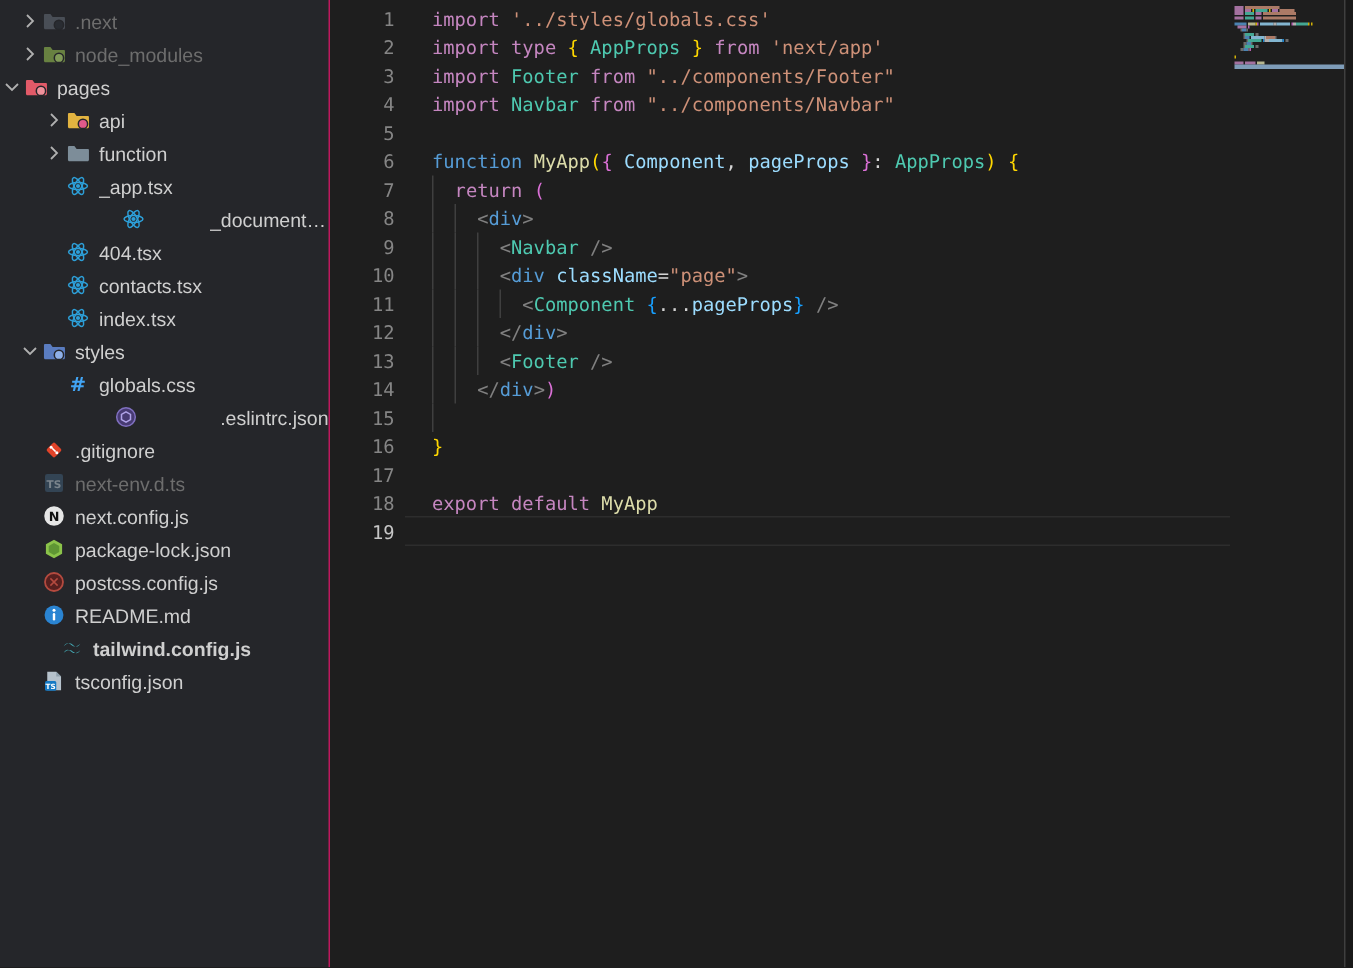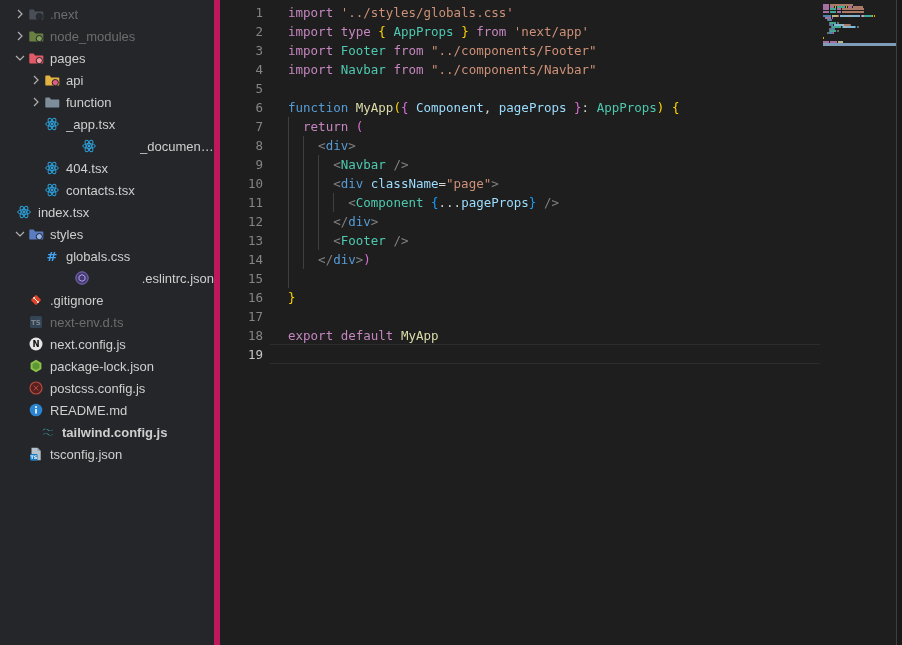--- a/index.html
+++ b/index.html
@@ -1,21 +1,21 @@
 <!DOCTYPE html>
 <html><head>
 <meta charset="utf-8">
 <style>
   html,body{margin:0;padding:0;background:#1e1e1e;}
   #window{position:relative;width:902px;height:645px;overflow:hidden;background:#1e1e1e;
     font-family:"Liberation Sans",sans-serif;-webkit-font-smoothing:antialiased;}
 
   
   #sidebar{position:absolute;left:0;top:0;width:220px;height:645px;background:#25262a;
-    border-right:6px solid #be185d;box-sizing:border-box;padding-top:3px;}
+    border-right:1px solid #be185d;box-sizing:border-box;padding-top:3px;}
   .row{position:relative;display:flex;align-items:center;height:22px;color:#cfcfcf;
     font-size:13px;cursor:pointer;white-space:nowrap;}
   .row.dim .lbl{color:#6d6d6d;}
   .row.dim .ficon{opacity:.72;}
   .row.sel{background:#0c4a7c;box-shadow:inset 0 1px 0 rgba(110,170,225,.35),inset 0 -1px 0 rgba(110,170,225,.22);}
   .chev{width:16px;height:16px;flex:0 0 16px;display:flex;align-items:center;justify-content:center;}
   .ficon{width:16px;height:16px;flex:0 0 16px;margin-right:6px;display:flex;align-items:center;justify-content:center;}
   .ficon svg{width:16px;height:16px;display:block;}
   .lbl{overflow:hidden;text-overflow:ellipsis;}
 
@@ -70,21 +70,21 @@
           </svg>
         </span>
         <span class="ficon">
           <svg viewBox="0 0 16 16">
             <path d="M1.4 3.4h4.2l1.5 2h7.5c.4 0 .7.3.7.7v6.4c0 .6-.4 1-1 1h-12c-.6 0-1-.4-1-1V4.2c0-.5.4-.8.8-.8z" fill="#83a54b"></path>
             <circle cx="11.3" cy="10.6" r="3.1" fill="#a5c96b" stroke="#25262a" stroke-width="1"></circle>
           </svg>
         </span>
         <span class="lbl">node_modules</span>
       </div>
-      <div class="row" style="padding-left: 12px;">
+      <div class="row" style="">
         <span class="chev">
           <svg viewBox="0 0 16 16" width="16" height="16">
             <path d="M4 6l4 4 4-4" stroke="#b0b0b0" stroke-width="1.2" fill="none"></path>
           </svg>
         </span>
         <span class="ficon">
           <svg viewBox="0 0 16 16">
             <path d="M1.4 3.4h4.2l1.5 2h7.5c.4 0 .7.3.7.7v6.4c0 .6-.4 1-1 1h-12c-.6 0-1-.4-1-1V4.2c0-.5.4-.8.8-.8z" fill="#e25a68"></path>
             <circle cx="11.3" cy="10.6" r="3.1" fill="#f0919b" stroke="#25262a" stroke-width="1"></circle>
           </svg>
@@ -167,21 +167,21 @@
             <g stroke="#2d9fd8" fill="none" stroke-width="1">
               <ellipse cx="8" cy="8" rx="6.3" ry="2.4"></ellipse>
               <ellipse cx="8" cy="8" rx="6.3" ry="2.4" transform="rotate(60 8 8)"></ellipse>
               <ellipse cx="8" cy="8" rx="6.3" ry="2.4" transform="rotate(120 8 8)"></ellipse>
             </g>
             <circle cx="8" cy="8" r="1.4" fill="#2d9fd8"></circle>
           </svg>
         </span>
         <span class="lbl">contacts.tsx</span>
       </div>
-      <div class="row" style="">
+      <div class="row" style="padding-left: 28px;">
         <span class="chev"></span>
         <span class="ficon">
           <svg viewBox="0 0 16 16">
             <g stroke="#2d9fd8" fill="none" stroke-width="1">
               <ellipse cx="8" cy="8" rx="6.3" ry="2.4"></ellipse>
               <ellipse cx="8" cy="8" rx="6.3" ry="2.4" transform="rotate(60 8 8)"></ellipse>
               <ellipse cx="8" cy="8" rx="6.3" ry="2.4" transform="rotate(120 8 8)"></ellipse>
             </g>
             <circle cx="8" cy="8" r="1.4" fill="#2d9fd8"></circle>
           </svg>

